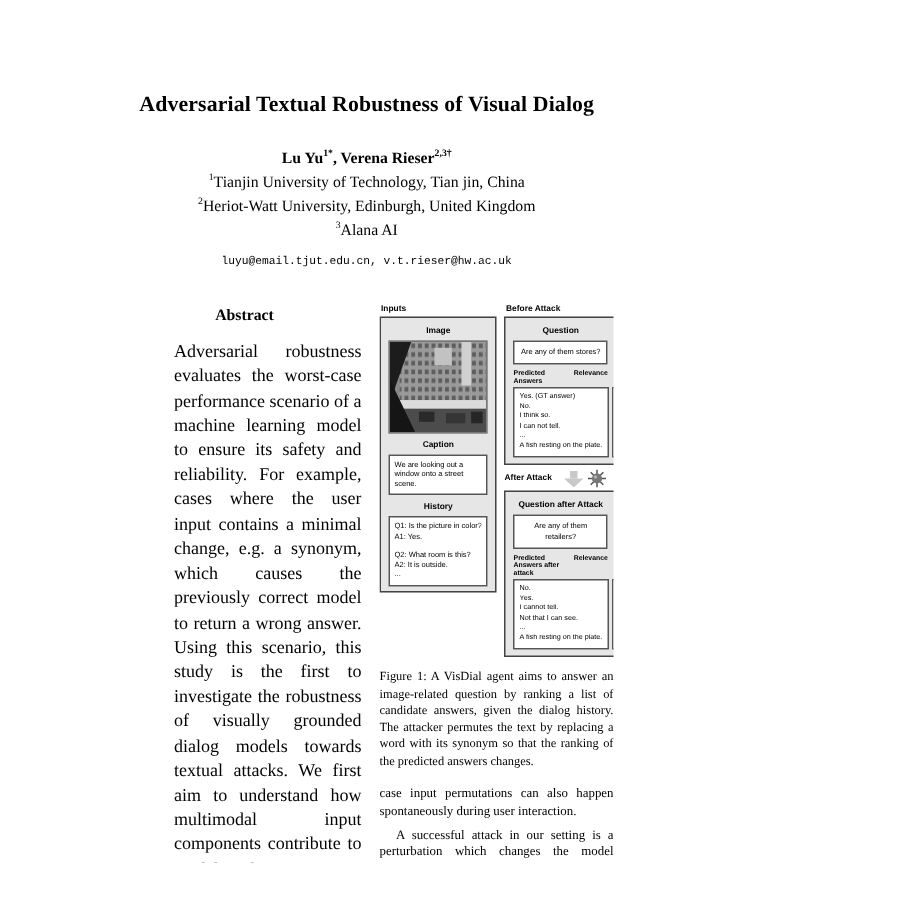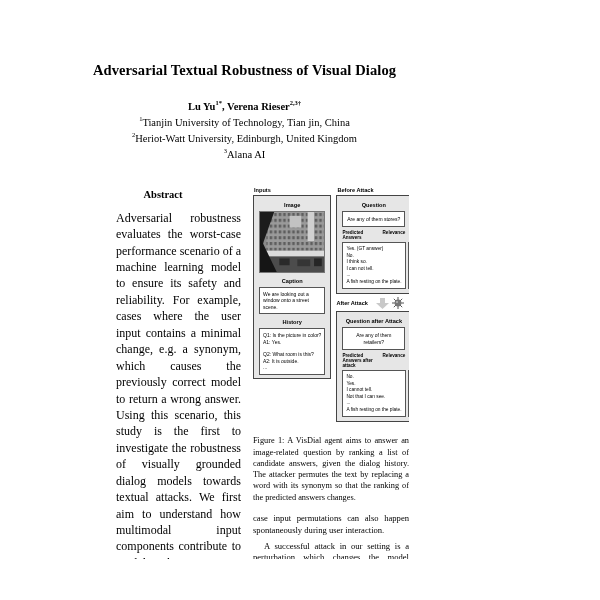--- a/index.html
+++ b/index.html
@@ -41,39 +41,40 @@
   .hist-line { min-height:6.4px; line-height:6.4px; white-space:nowrap; overflow:hidden; }
   .q-box { text-align:center; padding:4px 2px; }
   .cols-head { display:flex; justify-content:space-between; font-size:4.6px; font-weight:bold; margin:3px 0 2px; }
   .ans-wrap { display:flex; gap:2px; }
   .ans-list { flex:1; }
   .rel-list { width:20px; text-align:center; }
   .ans-row { font-size:4.8px; line-height:6.5px; min-height:6.5px; white-space:nowrap; overflow:hidden; }
   .after-row { display:flex; align-items:center; margin:3px 0 2px; }
   .after-label { font-size:5.6px; font-weight:bold; white-space:nowrap; }
   .arrow-zone { flex:1; display:flex; align-items:center; justify-content:center; gap:3px; }
-  .fig-caption { font-size:8.3px; line-height:1.36; text-align:justify; margin-top:13px; font-family:"Liberation Serif", serif; }
+  .fig-caption { font-size:8.3px; line-height:1.36; text-align:justify; margin-top:7px; font-family:"Liberation Serif", serif; }
 </style>
 </head>
 <body>
 
 <div class="page">
 
   <div class="title">Adversarial Textual Robustness of Visual Dialog</div>
 
   <div class="authors">
     <span>Lu Yu</span><sup>1*</sup><span>, </span><span>Verena Rieser</span><sup>2,3†</sup>
   </div>
 
   <div class="affils">
     <div class="affil-line"><sup>1</sup><span>Tianjin University of Technology, Tian jin, China</span></div>
     <div class="affil-line"><sup>2</sup><span>Heriot-Watt University, Edinburgh, United Kingdom</span></div>
     <div class="affil-line"><sup>3</sup><span>Alana AI</span></div>
   </div>
 
+  <div class="email">luyu@email.tjut.edu.cn, v.t.rieser@hw.ac.uk</div>
 
   <div class="columns">
 
     <div class="col">
       <div class="abstract-heading">Abstract</div>
       <div class="abstract-text">Adversarial robustness evaluates the worst-case performance scenario of a machine learning model to ensure its safety and reliability. For example, cases where the user input contains a minimal change, e.g. a synonym, which causes the previously correct model to return a wrong answer. Using this scenario, this study is the first to investigate the robustness of visually grounded dialog models towards textual attacks. We first aim to understand how multimodal input components contribute to model robustness. Our results show that models which encode dialog history are more robust by providing redundant information. This is in contrast to prior work which finds that dialog history is negligible for model performance on this task. We also evaluate how to generate adversarial test examples which successfully fool the model but remain undetected by the user/software designer. Our analysis shows that the textual, as well as the visual context are important to generate plausible attacks.</div>
       <div class="section-heading">
         <span class="num">1</span><span>Introduction</span>
       </div>
     </div>

